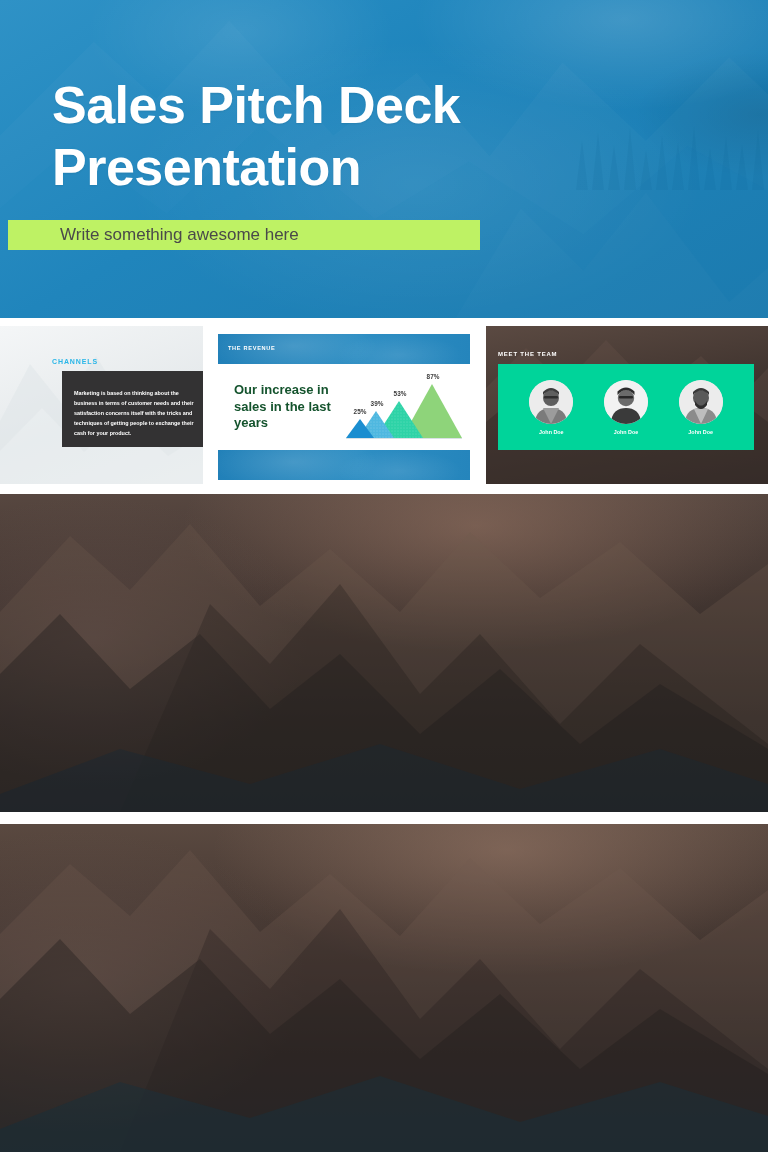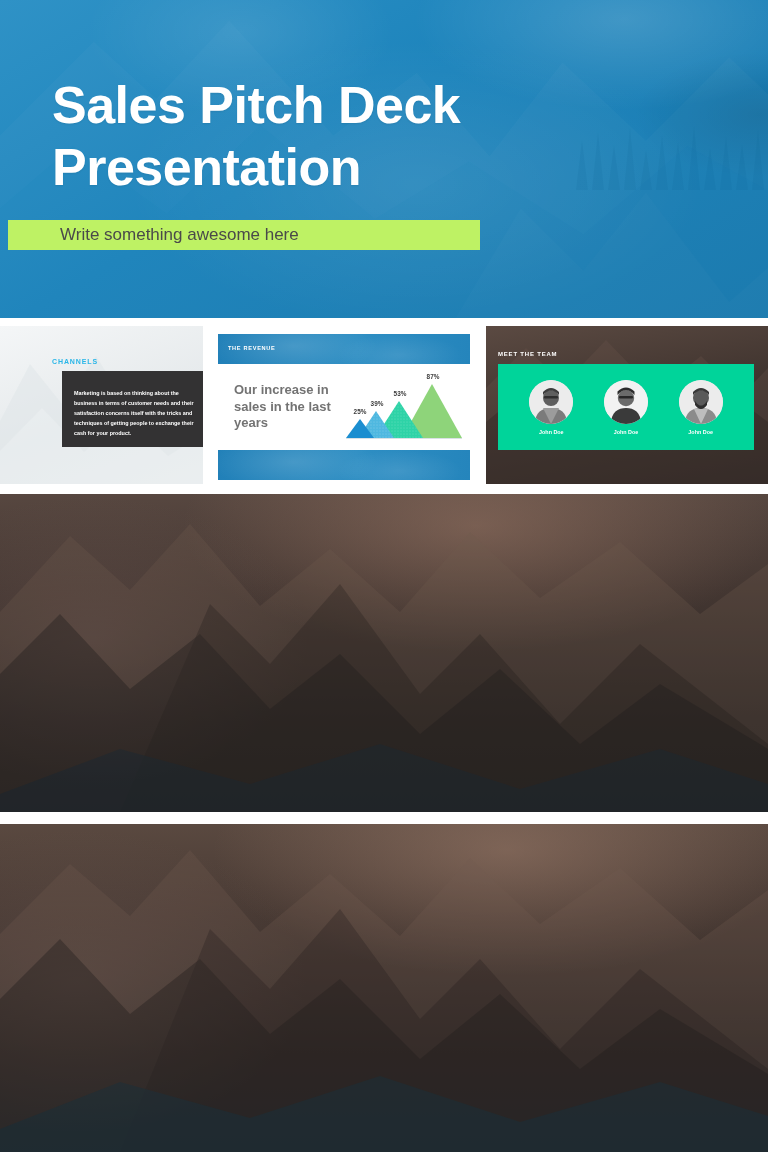--- a/index.html
+++ b/index.html
@@ -144,21 +144,21 @@
     left: 10px; top: 11px;
     color: #ffffff;
     font-size: 5.6px;
     font-weight: bold;
     letter-spacing: .7px;
   }
   .rev-heading {
     position: absolute;
     left: 16px; top: 56px;
     width: 110px;
-    color: #737373;
+    color: #14532d;
     font-size: 13px;
     font-weight: bold;
     line-height: 1.28;
   }
   .rev-chart {
     position: absolute;
     left: 128px; top: 44px;
     width: 116px; height: 74px;
   }
   .rev-chart svg { display: block; }

